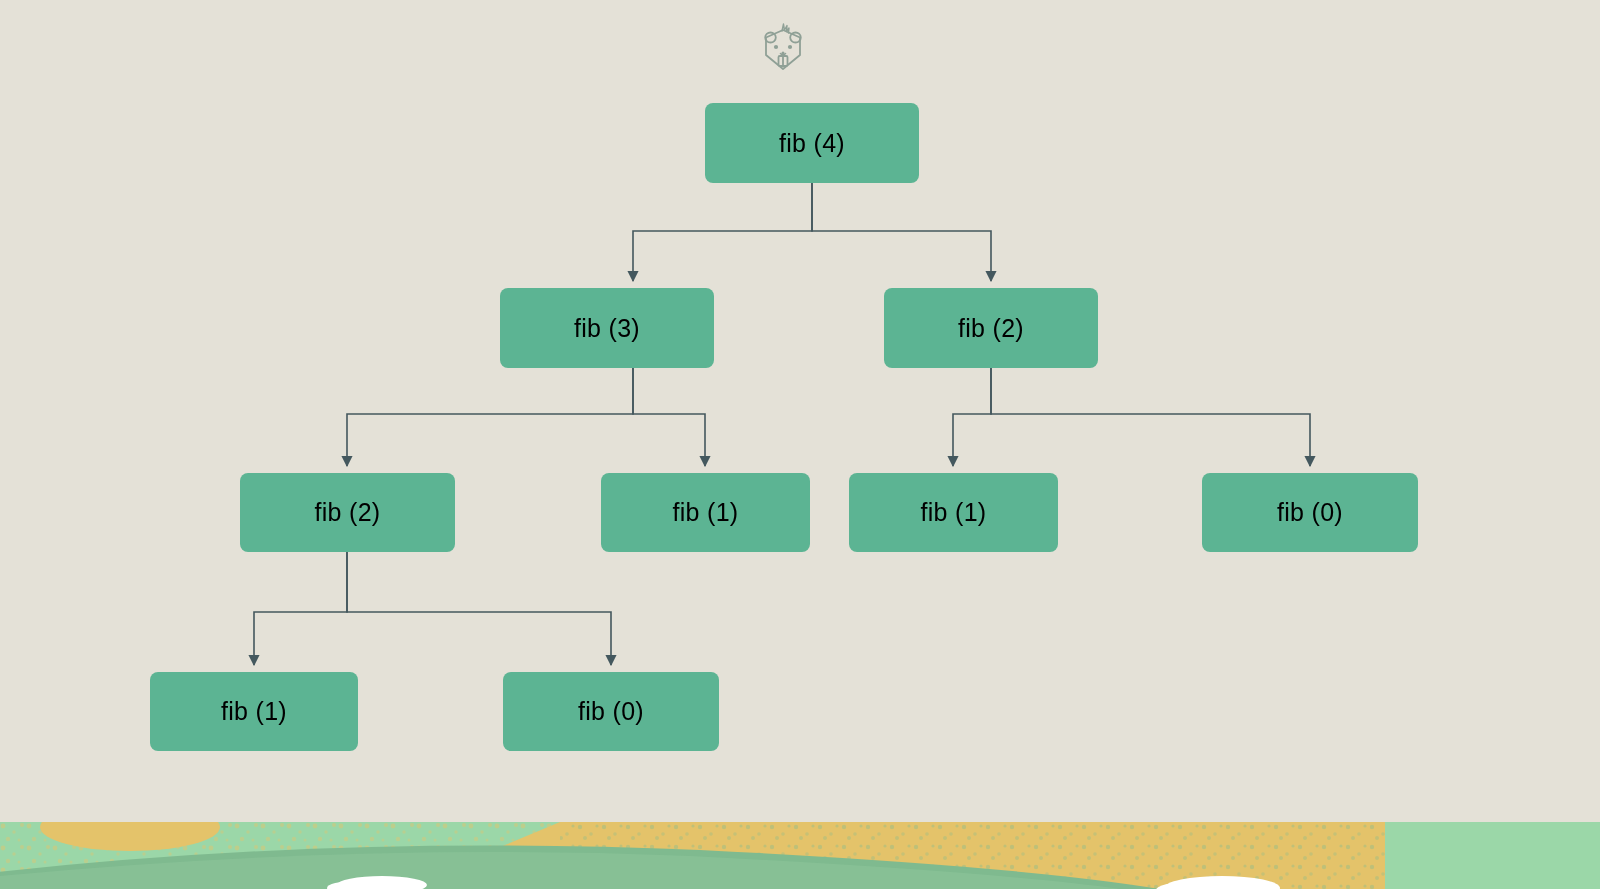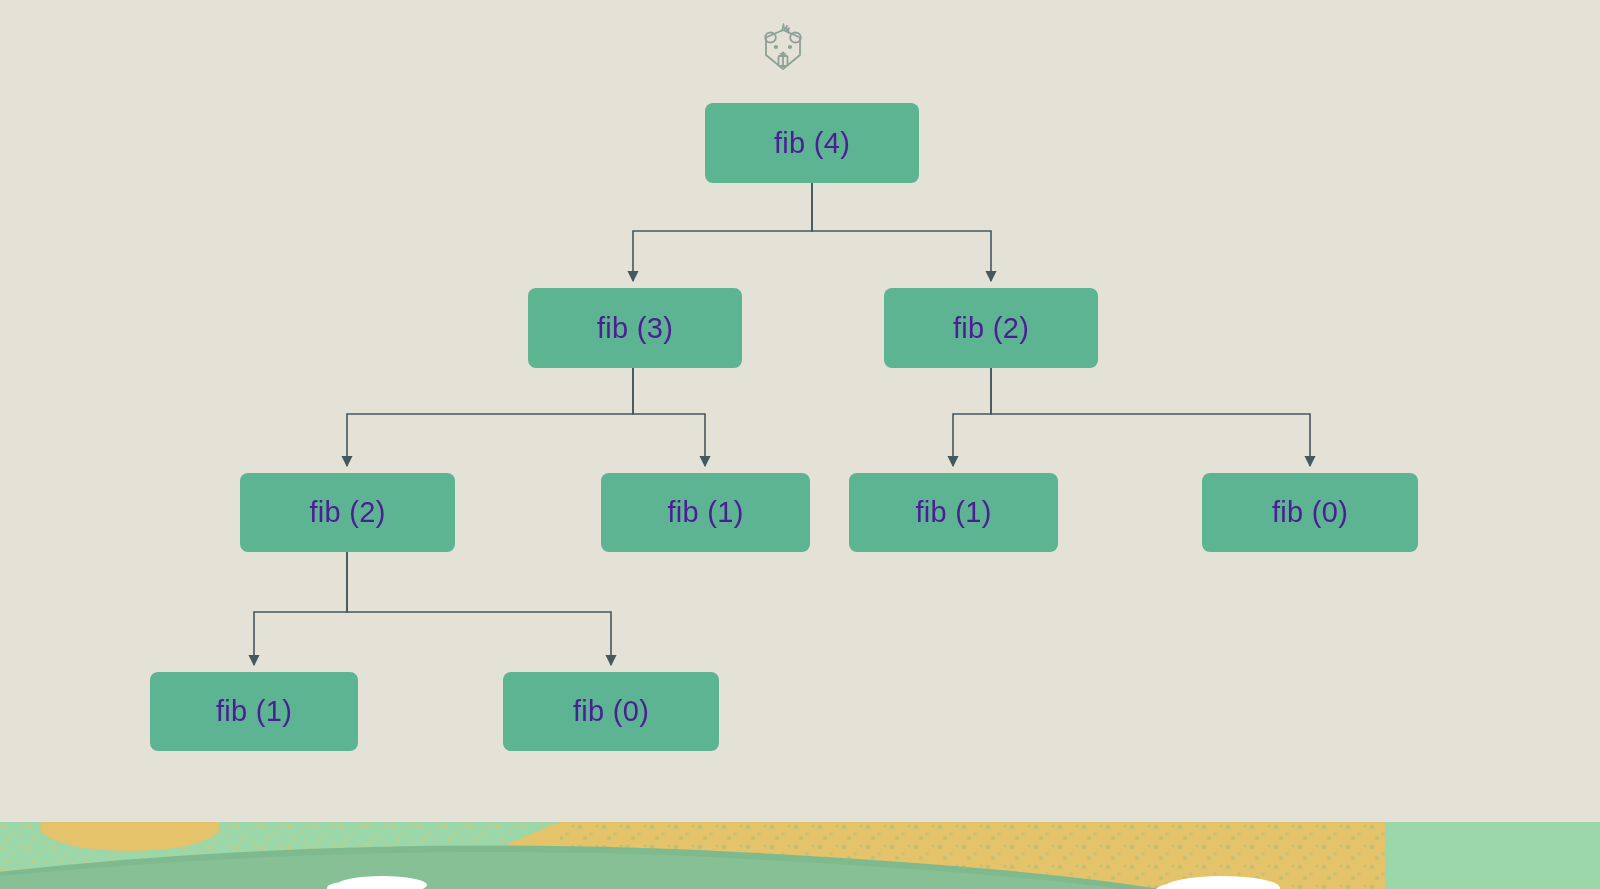--- a/index.html
+++ b/index.html
@@ -40,22 +40,22 @@
   }
 
   
   .node {
     position:absolute;
     background:#5CB493;
     border-radius:8px;
     display:flex;
     align-items:center;
     justify-content:center;
-    color:#4c1d95;
-    font-size:29px;
+    color:#000000;
+    font-size:25px;
     font-weight:400;
     letter-spacing:0.3px;
     cursor:pointer;
     user-select:none;
   }
 </style>
 </head>
 <body>
 
 <div id="canvas">
@@ -104,21 +104,21 @@
       <path d="M347,552 L347,612 L254,612 L254,665"></path>
 
       <path d="M347,552 L347,612 L611,612 L611,665"></path>
     </g>
   </svg>
 
   <div class="node" style="left:705px;top:103px;width:214px;height:80px;">
     <span>fib (4)</span>
   </div>
 
-  <div class="node" style="left:528px;top:288px;width:214px;height:80px;">
+  <div class="node" style="left:500px;top:288px;width:214px;height:80px;">
     <span>fib (3)</span>
   </div>
 
   <div class="node" style="left:884px;top:288px;width:214px;height:80px;">
     <span>fib (2)</span>
   </div>
 
   <div class="node" style="left:240px;top:473px;width:215px;height:79px;">
     <span>fib (2)</span>
   </div>

